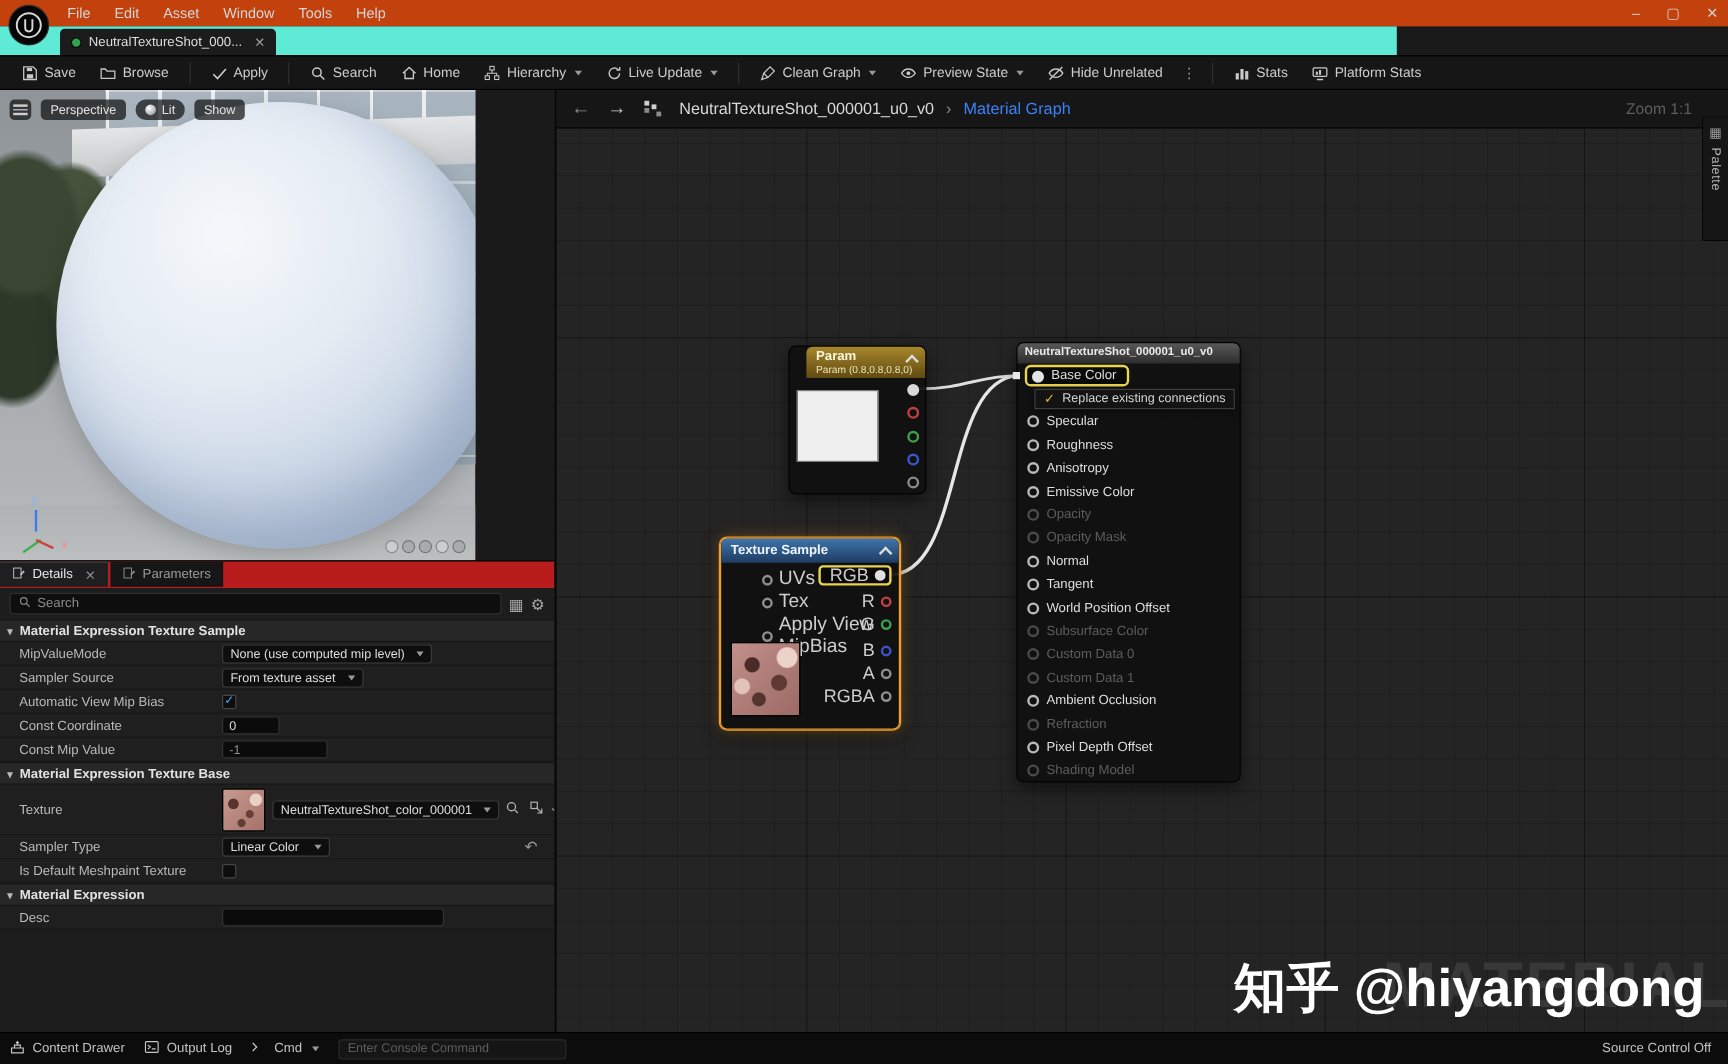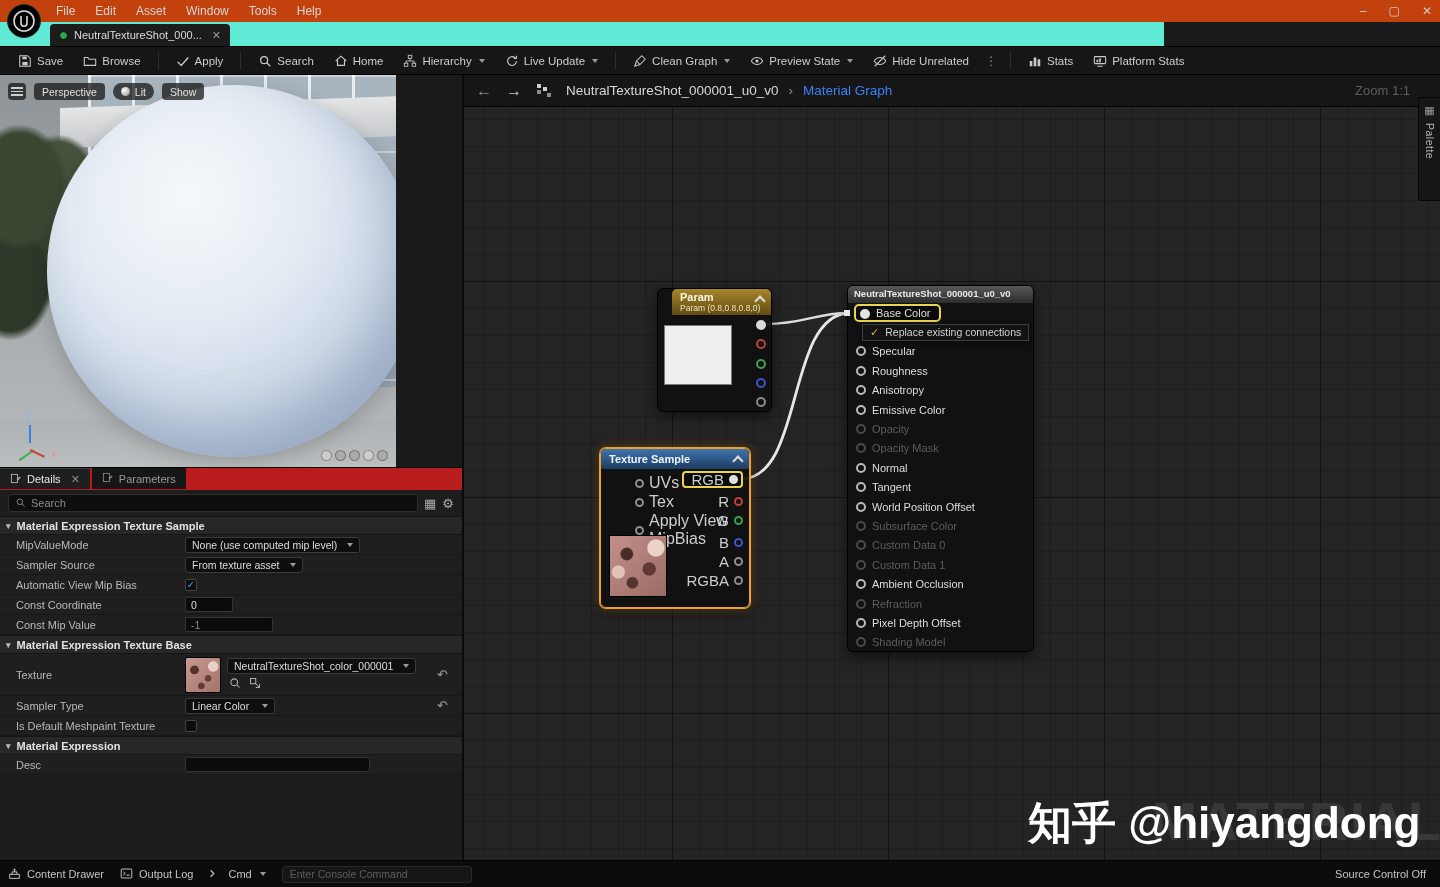--- a/index.html
+++ b/index.html
@@ -84,21 +84,21 @@
   .numbox.dim { min-width:88px; color:#8a8a8a; }
   .cb { width:12px; height:12px; background:#0d0d0d; border:1px solid #454545; border-radius:2px; display:flex; align-items:center; justify-content:center; font-size:10px; color:#4aa3ff; line-height:1; }
   .thumb { width:36px; height:36px; border:1px solid #000; border-radius:2px;
     background:
       radial-gradient(circle at 25% 35%, rgba(60,30,25,0.8) 0 12%, transparent 14%),
       radial-gradient(circle at 65% 60%, rgba(70,35,30,0.7) 0 10%, transparent 12%),
       radial-gradient(circle at 45% 82%, rgba(50,25,20,0.65) 0 9%, transparent 11%),
       radial-gradient(circle at 80% 25%, rgba(240,215,205,0.9) 0 13%, transparent 15%),
       linear-gradient(135deg,#c89a90,#a5726a); }
   .texrow { min-height:42px; }
-  .texcol { display:flex; flex-direction:column; gap:3px; }
+  .texcol { display:flex; flex-direction:row; gap:3px; }
   .miniicons { display:flex; gap:8px; padding-left:2px; }
   .miniicons svg { width:12px; height:12px; }
   .resetcell { margin-left:auto; padding-right:14px; color:#9a9a9a; font-size:13px; }
   .descbox { background:#0b0b0b; border:1px solid #333; border-radius:3px; height:15px; width:185px; }
 
   
   .graph { position:absolute; left:462px; top:75px; width:978px; height:785px; overflow:hidden; background-color:#242424;
     background-image:
       linear-gradient(rgba(0,0,0,0.32) 1px, transparent 1px),
       linear-gradient(90deg, rgba(0,0,0,0.32) 1px, transparent 1px),

